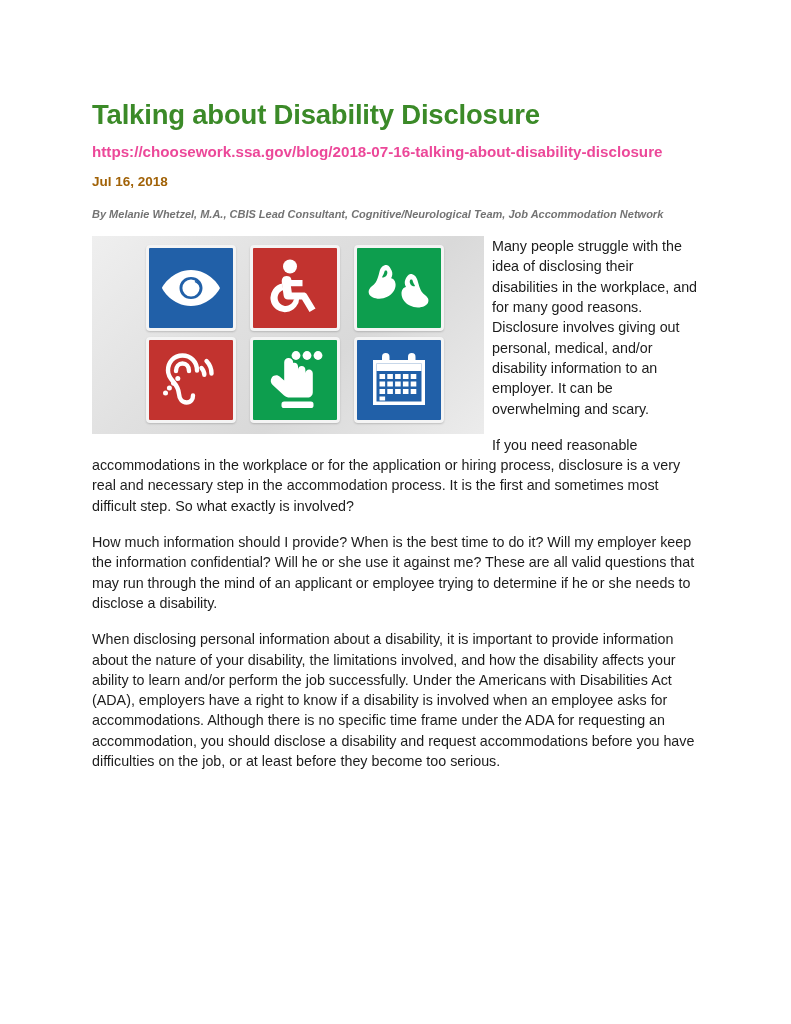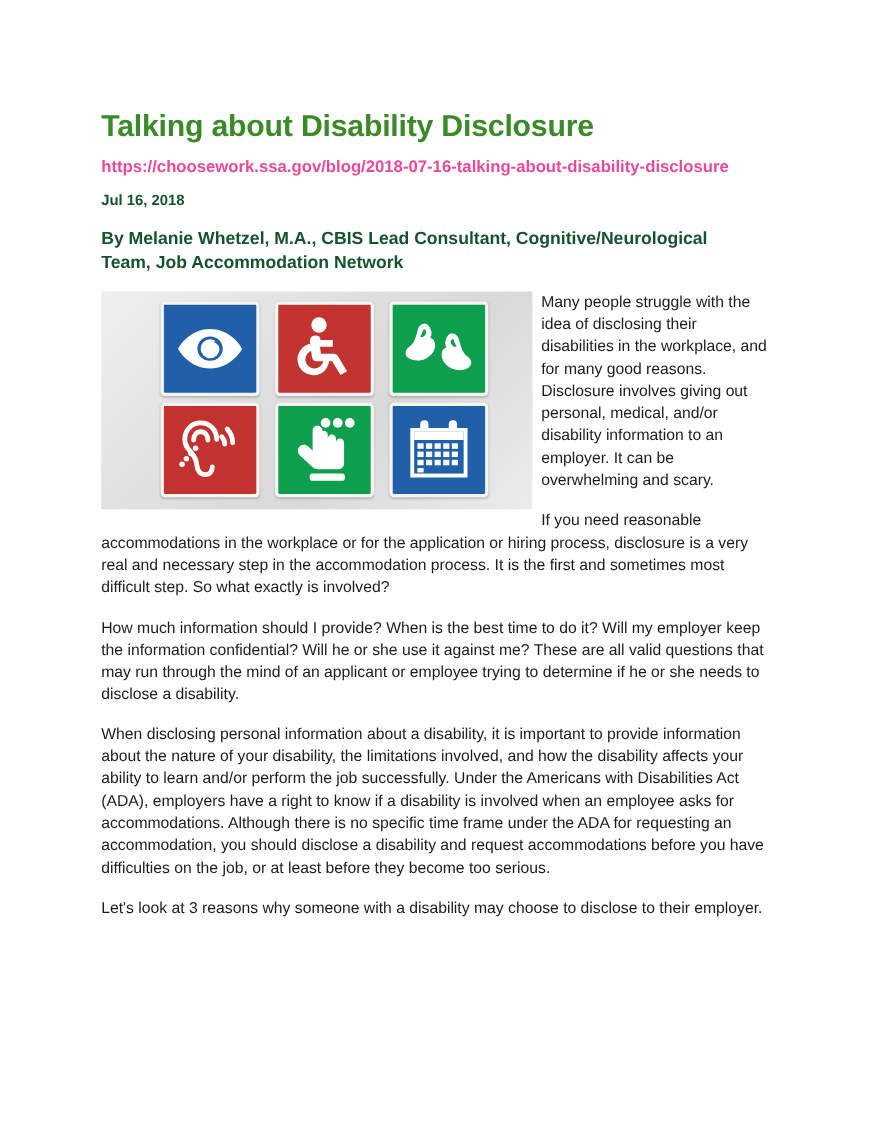--- a/index.html
+++ b/index.html
@@ -41,29 +41,30 @@
     color: #ec4899;
     margin: 0 0 10px 0;
     word-break: break-word;
     display: block;
     text-decoration: none;
     max-width: 600px;
   }
   .doc-date {
     font-size: 13.5px;
     font-weight: bold;
-    color: #14532d;
+    color: #a16207;
     margin: 0 0 17px 0;
     line-height: 1.3;
   }
   .doc-byline {
-    font-size: 16px;
+    font-size: 11px;
     line-height: 1.36;
     font-weight: bold;
-    color: #14532d;
+    font-style: italic;
+    color: #737373;
     margin: 0 0 14px 0;
     max-width: 600px;
   }
   .body-text {
     font-size: 14.3px;
     line-height: 1.42;
     color: #1c1c1c;
     margin: 0 0 16px 0;
     text-align: left;
   }
@@ -246,17 +247,16 @@
             </span>
           </div>
 
         </div>
       </figure>
 
       <p class="body-text">Many people struggle with the idea of disclosing their disabilities in the workplace, and for many good reasons. Disclosure involves giving out personal, medical, and/or disability information to an employer. It can be overwhelming and scary.</p>
       <p class="body-text">If you need reasonable accommodations in the workplace or for the application or hiring process, disclosure is a very real and necessary step in the accommodation process. It is the first and sometimes most difficult step. So what exactly is involved?</p>
       <p class="body-text">How much information should I provide? When is the best time to do it? Will my employer keep the information confidential? Will he or she use it against me? These are all valid questions that may run through the mind of an applicant or employee trying to determine if he or she needs to disclose a disability.</p>
       <p class="body-text">When disclosing personal information about a disability, it is important to provide information about the nature of your disability, the limitations involved, and how the disability affects your ability to learn and/or perform the job successfully. Under the Americans with Disabilities Act (ADA), employers have a right to know if a disability is involved when an employee asks for accommodations. Although there is no specific time frame under the ADA for requesting an accommodation, you should disclose a disability and request accommodations before you have difficulties on the job, or at least before they become too serious.</p>
-      <p class="body-text">Let's look at 3 reasons why someone with a disability may choose to disclose to their employer.</p>
 
     </div>
   </div>
 </div>
 
 </body></html>

